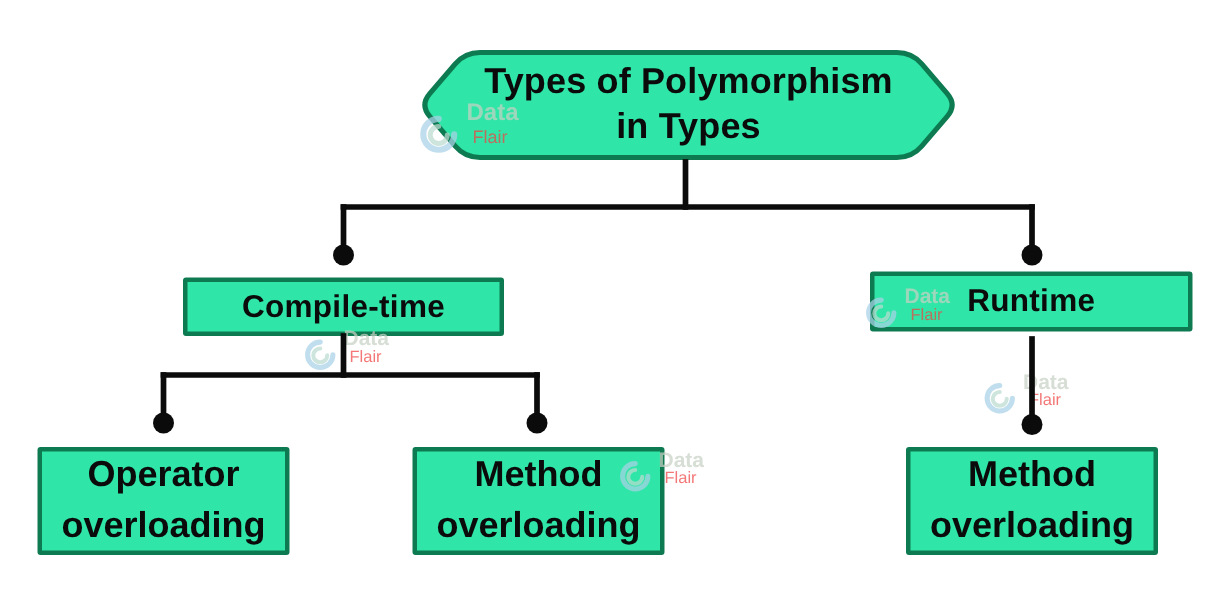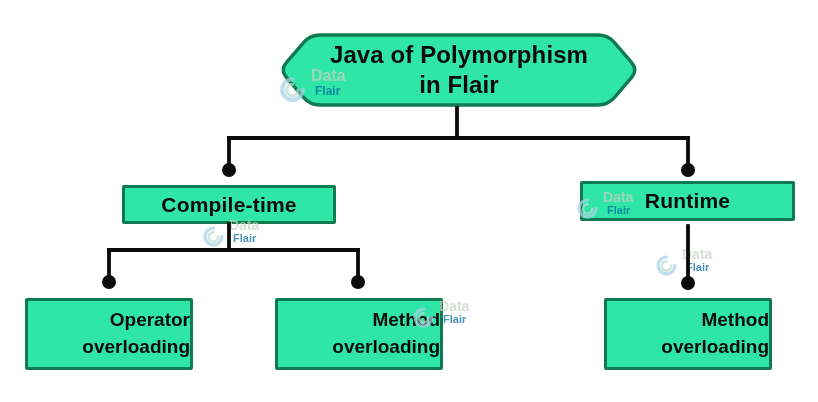--- a/index.html
+++ b/index.html
@@ -7,62 +7,62 @@
     position:relative;width:818px;height:402px;background:#ffffff;overflow:hidden;
     font-family:"Liberation Sans",sans-serif;
   }
   
   .rect{
     position:absolute;background:#2fe5a7;border:3px solid #0e7a52;border-radius:2px;
     display:flex;flex-direction:column;align-items:center;justify-content:center;
     text-align:center;font-weight:700;color:#0b0b0b;box-sizing:border-box;z-index:2;
   }
   .rect.single{font-size:21px;letter-spacing:.2px;}
-  .rect.double{font-size:19px;line-height:1.4;align-items:flex-end;}
+  .rect.double{font-size:24px;line-height:1.4;}
   #node-compile{left:122px;top:185px;width:214px;height:39px;}
   #node-runtime{left:580px;top:181px;width:215px;height:40px;}
   #node-operator{left:25px;top:298px;width:168px;height:72px;}
   #node-method-overload{left:275px;top:298px;width:168px;height:72px;}
   #node-method-override{left:604px;top:298px;width:168px;height:72px;}
   
   .hexbox{position:absolute;left:278px;top:33px;width:362px;height:74px;z-index:2;}
   .hexbox svg{position:absolute;left:0;top:0;width:100%;height:100%;overflow:visible;}
   .hextext{
     position:absolute;inset:0;display:flex;flex-direction:column;align-items:center;justify-content:center;
     font-weight:700;font-size:24px;line-height:1.23;color:#0b0b0b;text-align:center;letter-spacing:.1px;
   }
   
   .connectors{position:absolute;left:0;top:0;width:818px;height:402px;z-index:3;pointer-events:none;}
   
   .wm{position:absolute;display:flex;align-items:flex-start;opacity:.72;z-index:2;pointer-events:none;}
   .wm-logo{width:27px;height:27px;margin-top:5px;flex:none;}
   .wm-lg .wm-logo{width:33px;height:33px;}
   .wm-text{display:flex;flex-direction:column;margin-left:2px;}
   .wm-data{color:#c7d2c5;font-weight:700;font-size:14px;line-height:1.05;}
-  .wm-flair{color:#0369a1;font-weight:700;font-size:11px;line-height:1;margin:0 0 0 4px;}
+  .wm-flair{color:#ef4444;font-weight:400;font-size:11px;line-height:1;margin:0 0 0 4px;}
   .wm-lg .wm-data{font-size:16px;}
   .wm-lg .wm-flair{font-size:12px;}
   #wm-1{left:276px;top:68px;}
   #wm-2{left:200px;top:218px;}
   #wm-3{left:574px;top:190px;}
   #wm-4{left:653px;top:247px;}
   #wm-5{left:410px;top:299px;}
 </style>
 </head>
 <body>
 
 <div class="canvas">
 
   <div class="hexbox">
     <svg viewBox="0 0 362 74" aria-hidden="true">
       <path d="M 42,2 L 320,2 Q 330,2 336.5,9.6 L 353.5,29.4 Q 360,37 353.5,44.6 L 336.5,64.4 Q 330,72 320,72 L 42,72 Q 32,72 25.5,64.4 L 8.5,44.6 Q 2,37 8.5,29.4 L 25.5,9.6 Q 32,2 42,2 Z" fill="#2fe5a7" stroke="#0e7a52" stroke-width="3.4"></path>
     </svg>
     <div class="hextext">
-      <span>Java of Polymorphism</span>
-      <span>in Flair</span>
+      <span>Types of Polymorphism</span>
+      <span>in Types</span>
     </div>
   </div>
 
   <div class="rect single" id="node-compile">
     <span>Compile-time</span>
   </div>
   <div class="rect single" id="node-runtime">
     <span>Runtime</span>
   </div>
 

